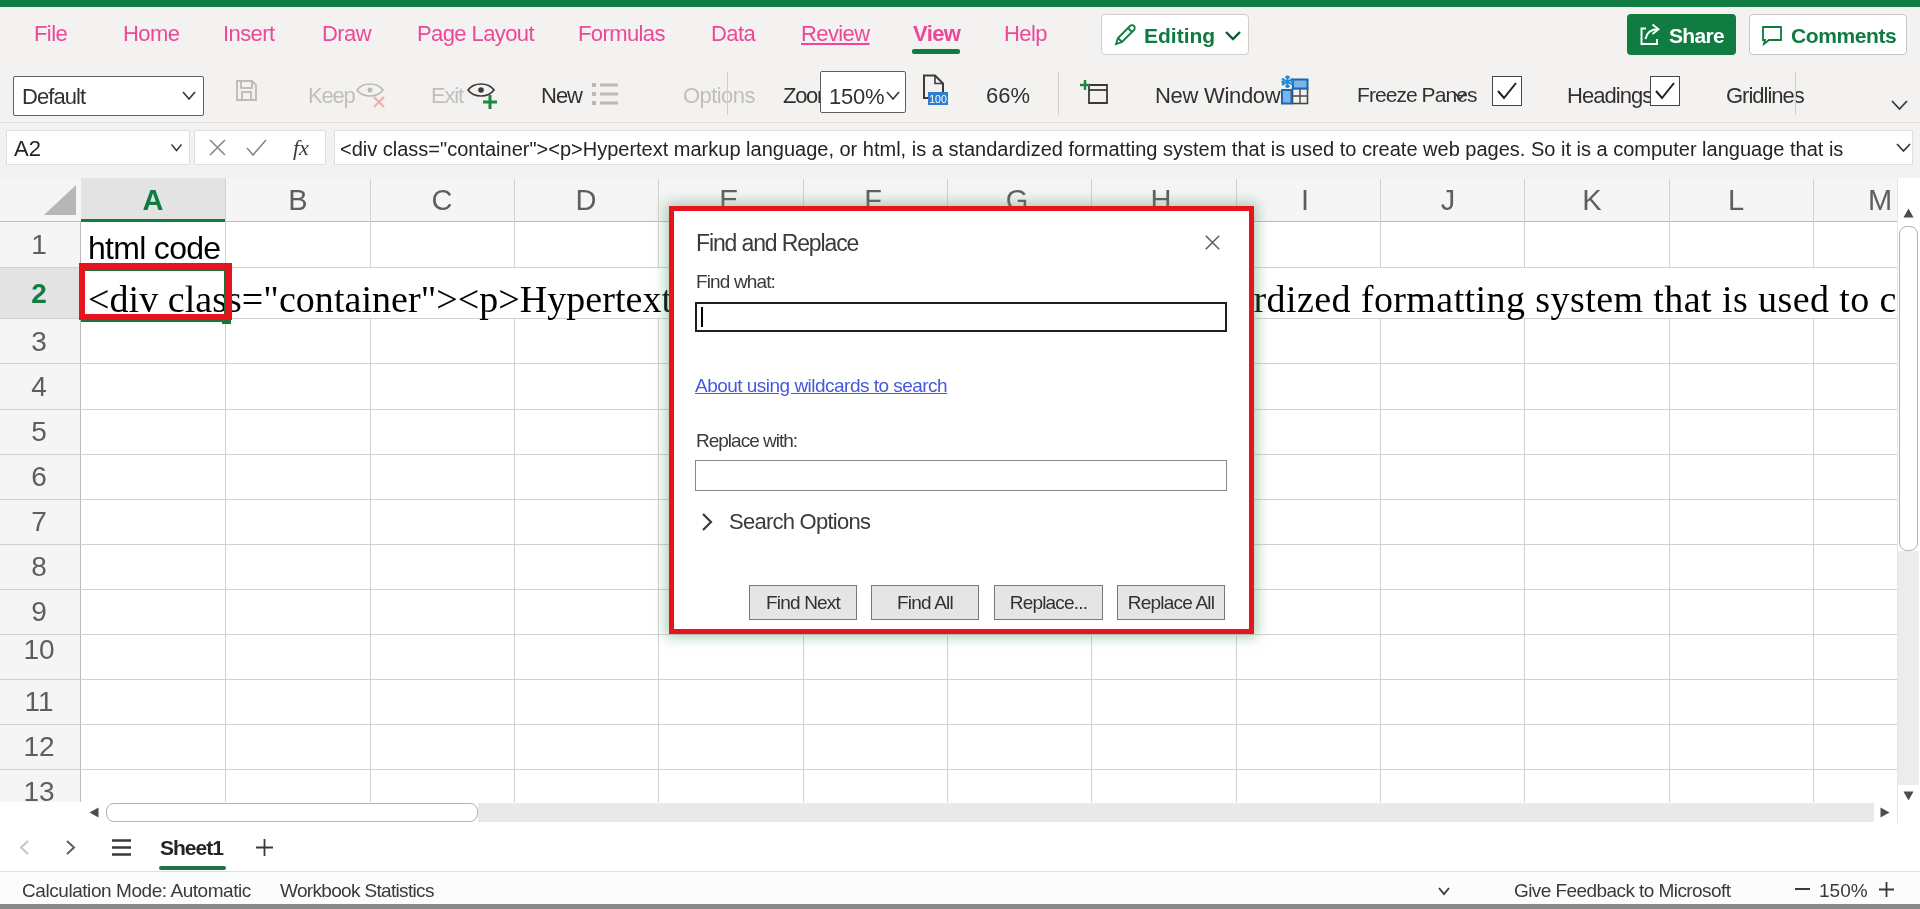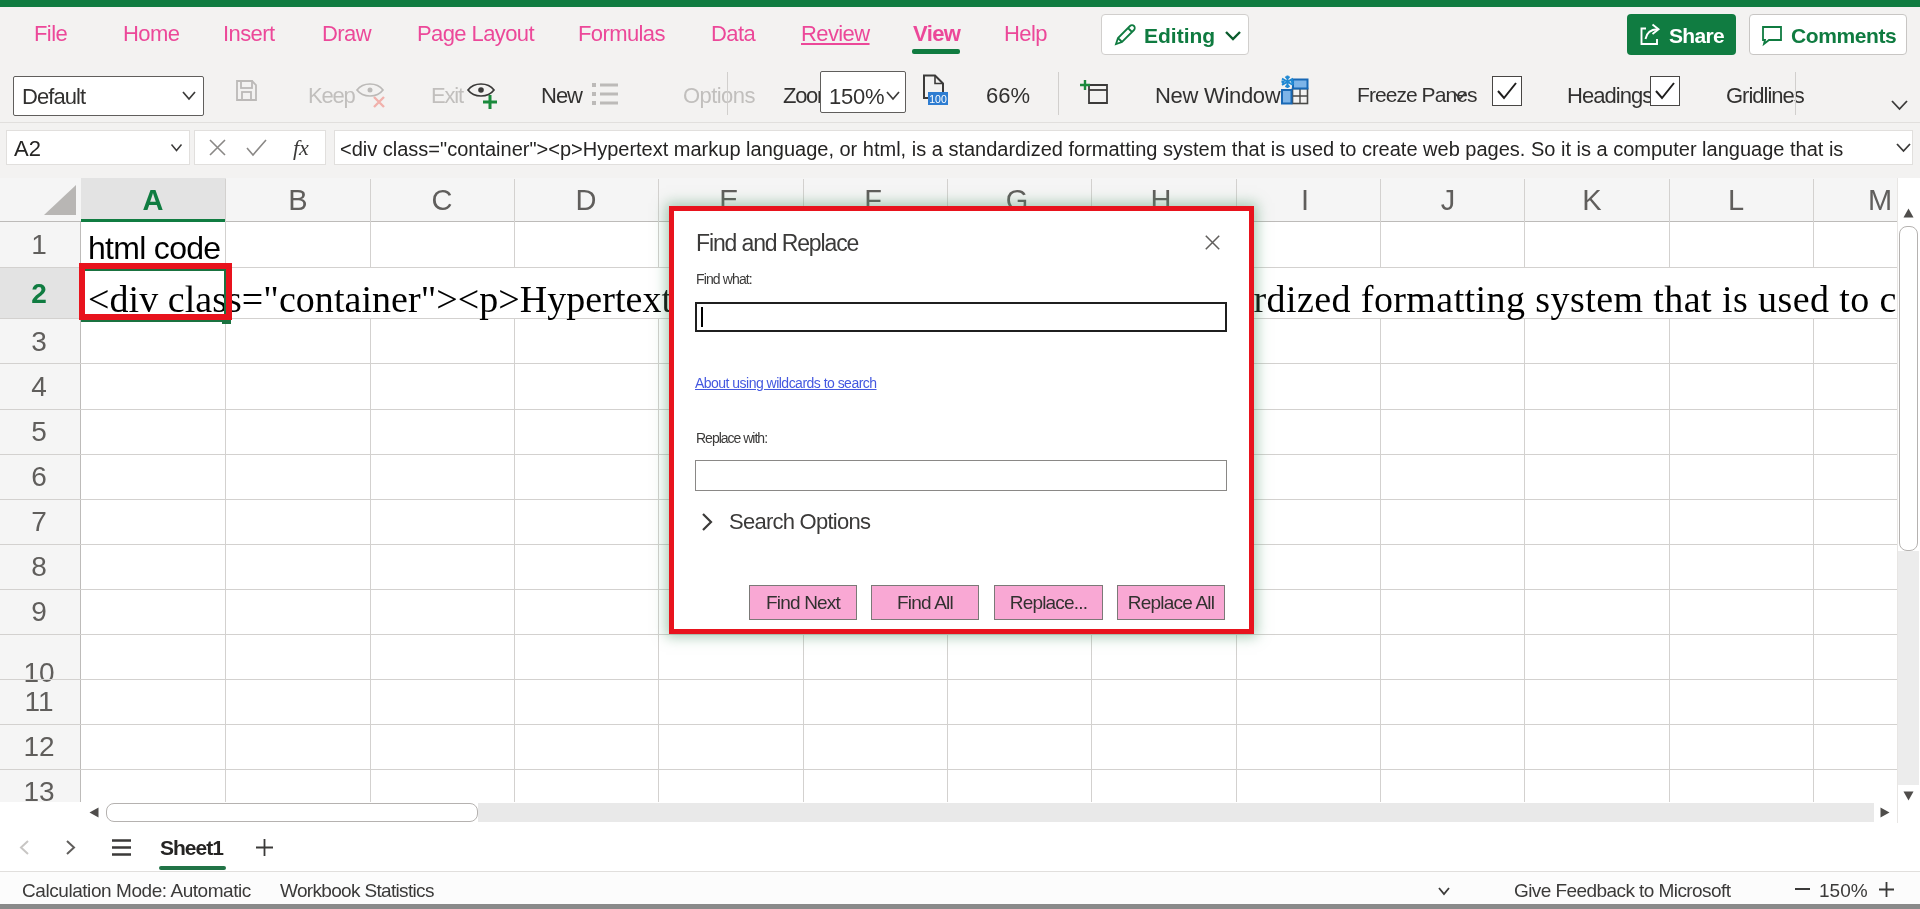--- a/index.html
+++ b/index.html
@@ -9,22 +9,22 @@
   #page { position:relative; width:1920px; height:909px; }
   .tab { position:absolute; top:21px; font-size:22px; color:#ec4899; letter-spacing:-0.6px; }
   .g { color:#0f7b40; }
   .sep2 { position:absolute; top:72px; width:1px; height:43px; background:#d1cfcd; }
   .rlabel { position:absolute; top:83px; font-size:22px; color:#323130;margin-left:31px; }
   .rgray { color:#c1bfbd; }
   .hdrL { position:absolute; top:178px; height:44px; line-height:44px; font-size:29px; color:#605e5c; width:40px; text-align:center; }
   .vline { position:absolute; width:1px; background:#d3d1cf; }
   .hline { position:absolute; height:1px; background:#d3d1cf; left:0; width:1897px; }
   .rown { position:absolute; left:0; width:78px; text-align:center; font-size:28px; color:#605e5c; }
-  .dlbl { position:absolute; font-size:14px; letter-spacing:-0.87px; color:#3b3a39; }
-  .btn { position:absolute; top:585px; height:35px; border:1px solid #7b7977; background:#f9a8d4;
+  .dlbl { position:absolute; font-size:19px; letter-spacing:-0.87px; color:#3b3a39; }
+  .btn { position:absolute; top:585px; height:35px; border:1px solid #7b7977; background:#e5e5e5;
          font-size:19px; letter-spacing:-0.8px; color:#323130; text-align:center; line-height:33px; }
 </style>
 </head>
 <body>
 <div id="page">
 
 <div class="abs" style="left:0;top:0;width:1920px;height:7px;background:#107c41;"></div>
 
 <div class="abs" style="left:0;top:7px;width:1920px;height:116px;background:#f3f2f1;"></div>
 <div class="abs" style="left:0;top:122px;width:1920px;height:1px;background:#e1dfdd;"></div>
@@ -217,21 +217,21 @@
 <div class="abs" style="left:0;top:268px;width:81px;height:51px;background:#e3e3e3;"></div>
 <div class="rown" style="top:222px;height:45px;line-height:45px;">1</div>
 <div class="rown" style="top:268px;height:51px;line-height:51px;color:#107c41;font-weight:bold;">2</div>
 <div class="rown" style="top:319px;height:45px;line-height:45px;">3</div>
 <div class="rown" style="top:364px;height:45px;line-height:45px;">4</div>
 <div class="rown" style="top:409px;height:45px;line-height:45px;">5</div>
 <div class="rown" style="top:454px;height:45px;line-height:45px;">6</div>
 <div class="rown" style="top:499px;height:45px;line-height:45px;">7</div>
 <div class="rown" style="top:544px;height:45px;line-height:45px;">8</div>
 <div class="rown" style="top:589px;height:45px;line-height:45px;">9</div>
-<div class="rown" style="top:635px;height:44px;line-height:44px;margin-top:16px;">10</div>
+<div class="rown" style="top:612px;height:44px;line-height:44px;margin-top:16px;">10</div>
 <div class="rown" style="top:679px;height:45px;line-height:45px;">11</div>
 <div class="rown" style="top:724px;height:45px;line-height:45px;">12</div>
 <div class="rown" style="top:769px;height:45px;line-height:45px;">13</div>
 
 <div class="hline" style="top:267px;"></div>
 <div class="hline" style="top:318px;"></div>
 <div class="hline" style="top:363px;"></div>
 <div class="hline" style="top:409px;"></div>
 <div class="hline" style="top:454px;"></div>
 <div class="hline" style="top:499px;"></div>

